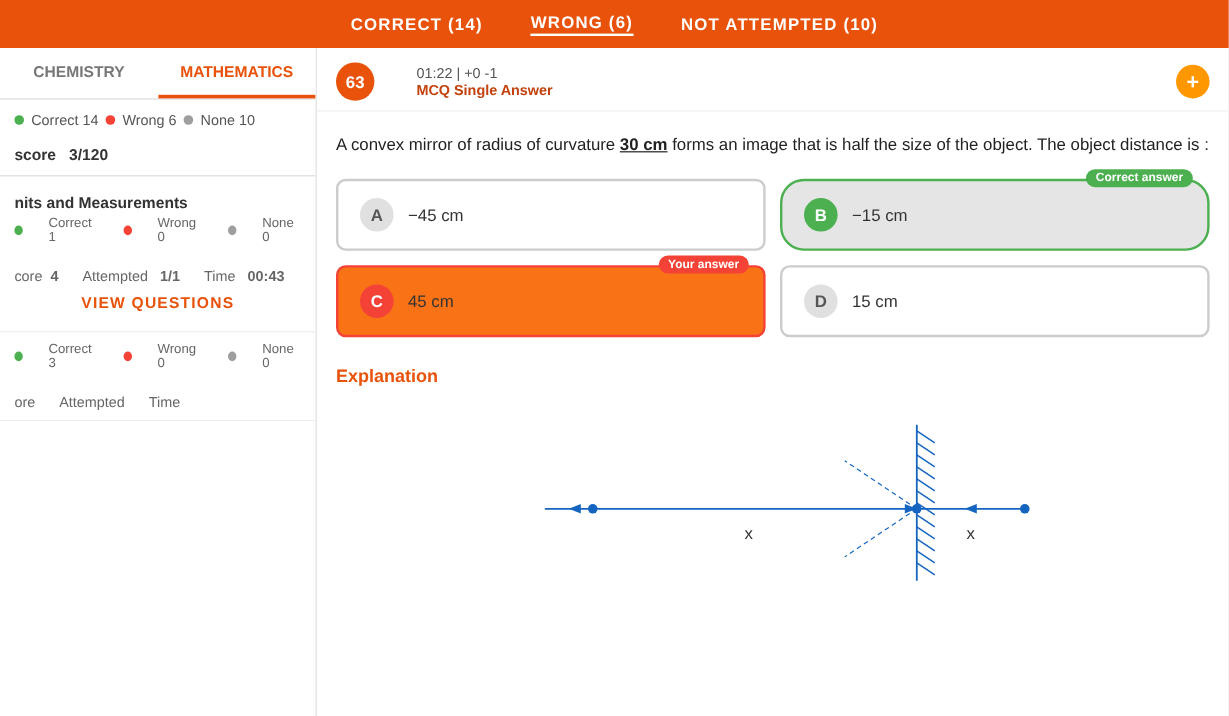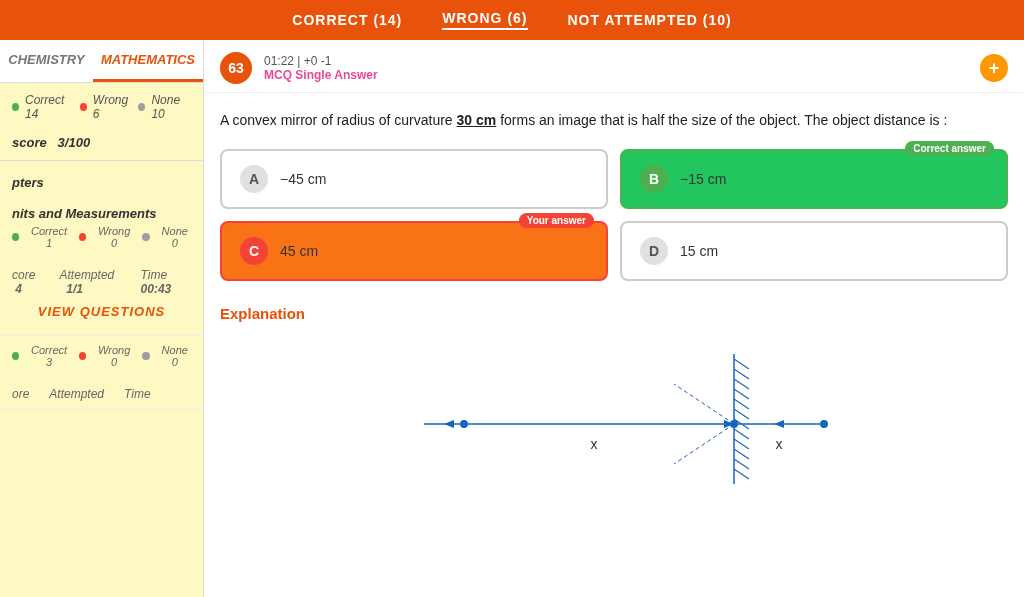--- a/index.html
+++ b/index.html
@@ -36,26 +36,25 @@
 
     
     .main-layout {
       display: flex;
       flex: 1;
       overflow: hidden;
     }
 
     
     .sidebar {
-      width: 204px;
-      background: #fef9c3;
+      width: 264px;
+      background: #ffffff;
       border-right: 1px solid #ddd;
       overflow-y: auto;
       flex-shrink: 0;
-      font-style: italic;
     }
 
     .sidebar-tabs {
       display: flex;
       background: #fff;
       border-bottom: 1px solid #ddd;
     }
     .sidebar-tab {
       flex: 1;
       padding: 12px 8px;
@@ -117,23 +116,22 @@
       font-size: 13px;
       color: #333;
       font-weight: bold;
       margin-bottom: 4px;
     }
     .chapter-stats {
       font-size: 11px;
       color: #666;
       display: flex;
       align-items: center;
-      gap: 9px;
+      gap: 21px;
       margin-bottom: 2px;
-      text-align: center;
     }
     .chapter-details {
       display: flex;
       gap: 20px;
       font-size: 12px;
       color: #555;
       margin-top: 19px;
     }
     .chapter-details span { color: #666; }
     .view-questions-btn {
@@ -171,28 +169,29 @@
       height: 32px;
       display: flex;
       align-items: center;
       justify-content: center;
       font-size: 14px;
       font-weight: bold;
       flex-shrink: 0;
     }
     .question-meta {
       flex: 1;
+      margin-left: 23px;
     }
     .question-time {
       font-size: 12px;
       color: #555;
     }
     .question-type {
       font-size: 12px;
-      color: #ec4899;
+      color: #c2410c;
       font-weight: bold;
     }
     .question-action-btn {
       width: 28px;
       height: 28px;
       background: #ff9800;
       border-radius: 50%;
       display: flex;
       align-items: center;
       justify-content: center;
@@ -229,21 +228,22 @@
       padding: 14px 18px;
       display: flex;
       align-items: center;
       gap: 12px;
       position: relative;
       cursor: pointer;
       background: white;
     }
     .option-card.correct-answer {
       border-color: #4caf50;
-      background: #22c55e;
+      background: #e5e5e5;
+      border-radius: 20px;
     }
     .option-card.user-wrong {
       border-color: #f44336;
       background: #f97316;
     }
 
     .option-letter {
       width: 28px;
       height: 28px;
       border-radius: 50%;
@@ -327,26 +327,25 @@
       <span>Correct 14</span>
       <span class="dot dot-red"></span>
       <span>Wrong 6</span>
       <span class="dot dot-gray"></span>
       <span>None 10</span>
     </div>
 
     <div class="sidebar-score">
       <span>score</span>
       <span> &nbsp;</span>
-      <span>3/100</span>
+      <span>3/120</span>
     </div>
 
     <div class="sidebar-divider"></div>
 
-    <div class="sidebar-section-title">pters</div>
 
     <div class="chapter-item">
       <div class="chapter-name">nits and Measurements</div>
       <div class="chapter-stats">
         <span class="dot dot-green"></span>
         Correct 1
         <span class="dot dot-red"></span>
         Wrong 0
         <span class="dot dot-gray"></span>
         None 0

